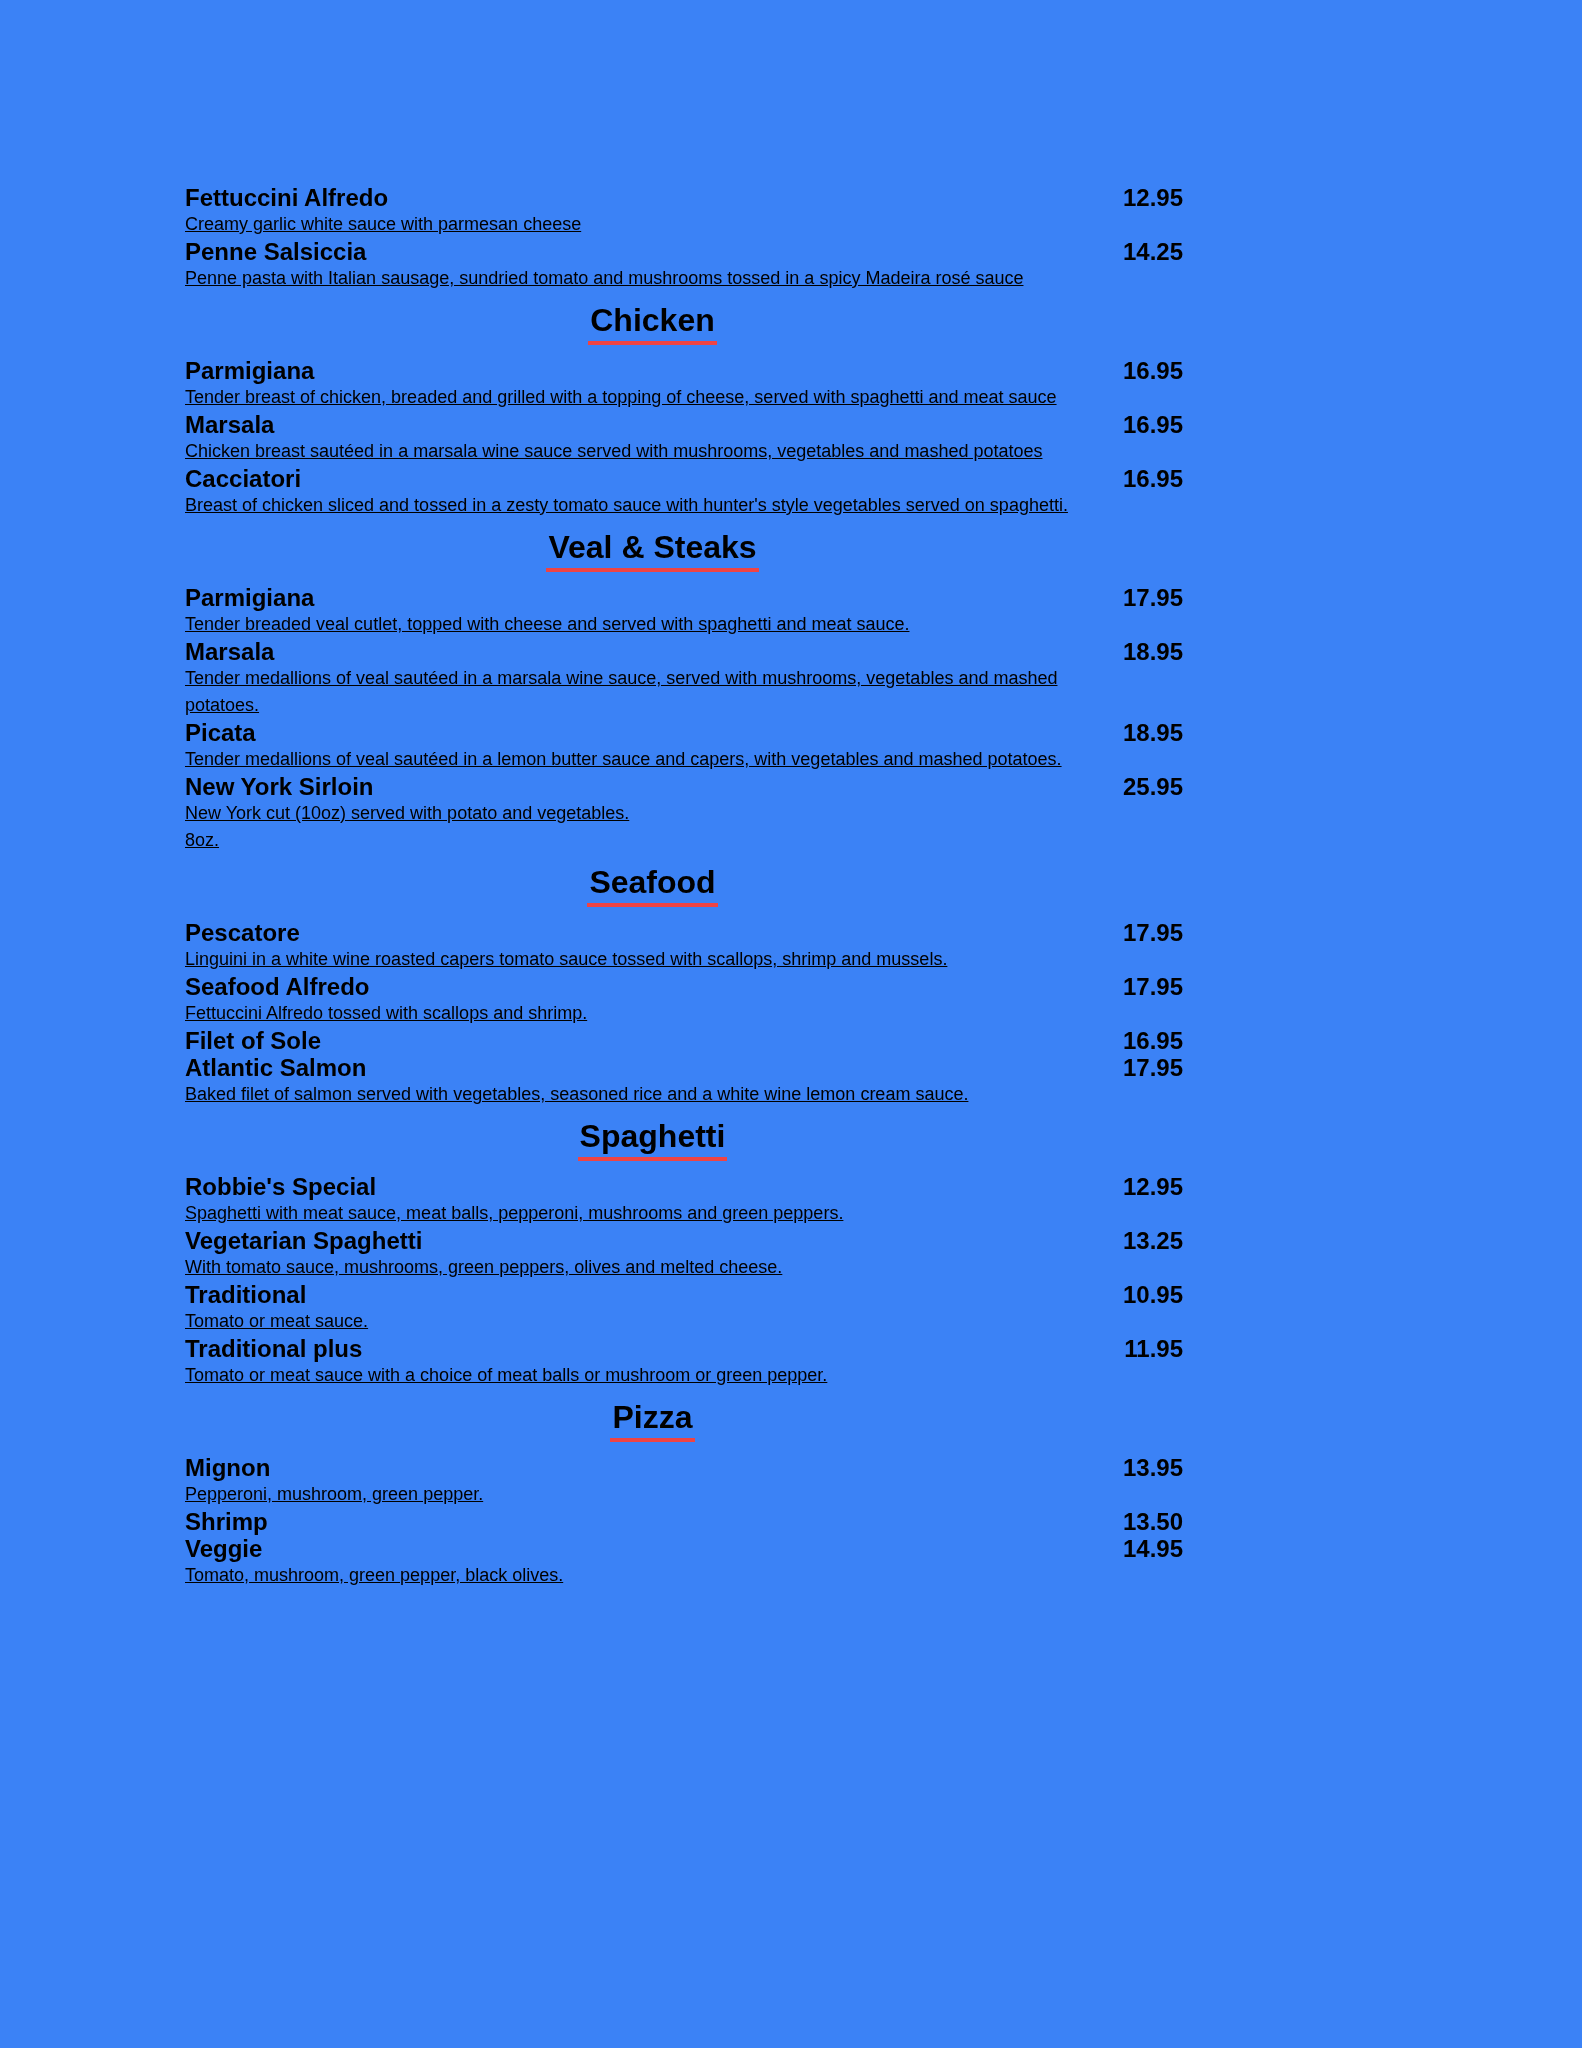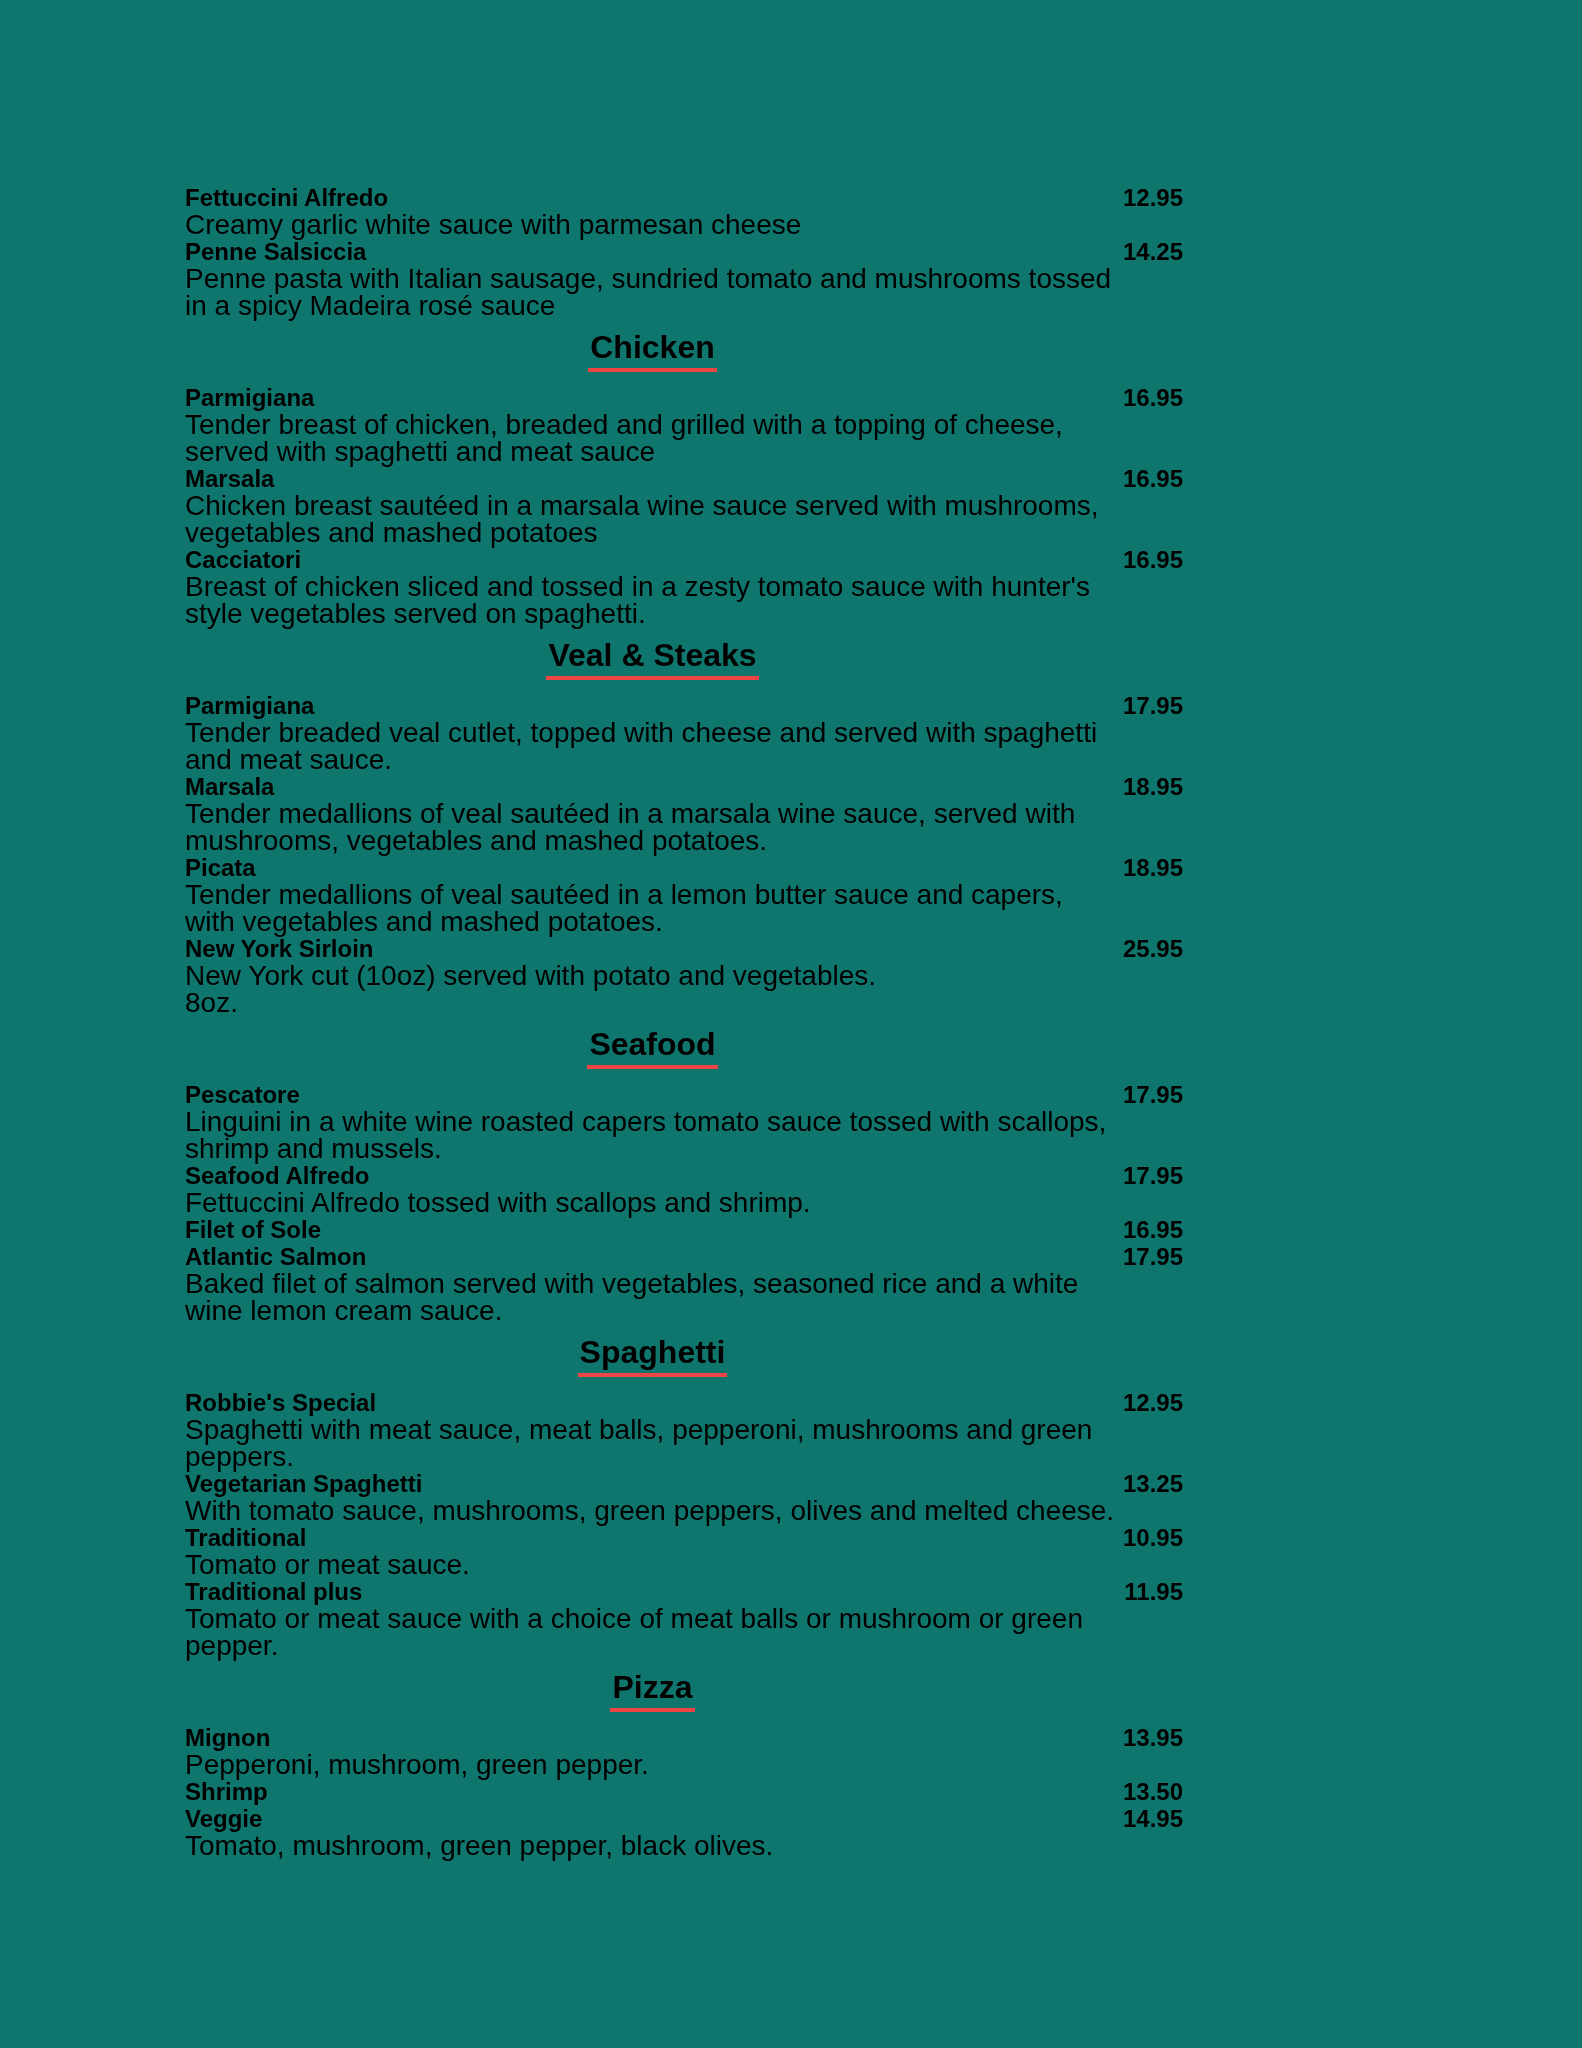--- a/index.html
+++ b/index.html
@@ -4,21 +4,21 @@
 <style>
   html, body {
     margin: 0;
     padding: 0;
     background: #ffffff;
   }
   .page {
     position: relative;
     width: 1582px;
     height: 2048px;
-    background: #0f766e;
+    background: #3b82f6;
     overflow: hidden;
     font-family: "Liberation Sans", sans-serif;
     color: #000000;
   }
   .menu {
     padding: 184px 0 0 185px;
     width: 998px;
   }
   .item-row {
     display: flex;
@@ -29,23 +29,24 @@
   }
   .item-name {
     font-weight: bold;
     white-space: nowrap;
   }
   .item-price {
     font-weight: bold;
     white-space: nowrap;
   }
   .item-desc {
-    font-size: 28px;
+    font-size: 18px;
     line-height: 27px;
     max-width: 935px;
+    text-decoration: underline;
   }
   .section-title {
     width: 935px;
     text-align: center;
     font-size: 32px;
     line-height: 37px;
     font-weight: bold;
     margin: 10px 0 12px 0;
   }
   .section-title .u {

